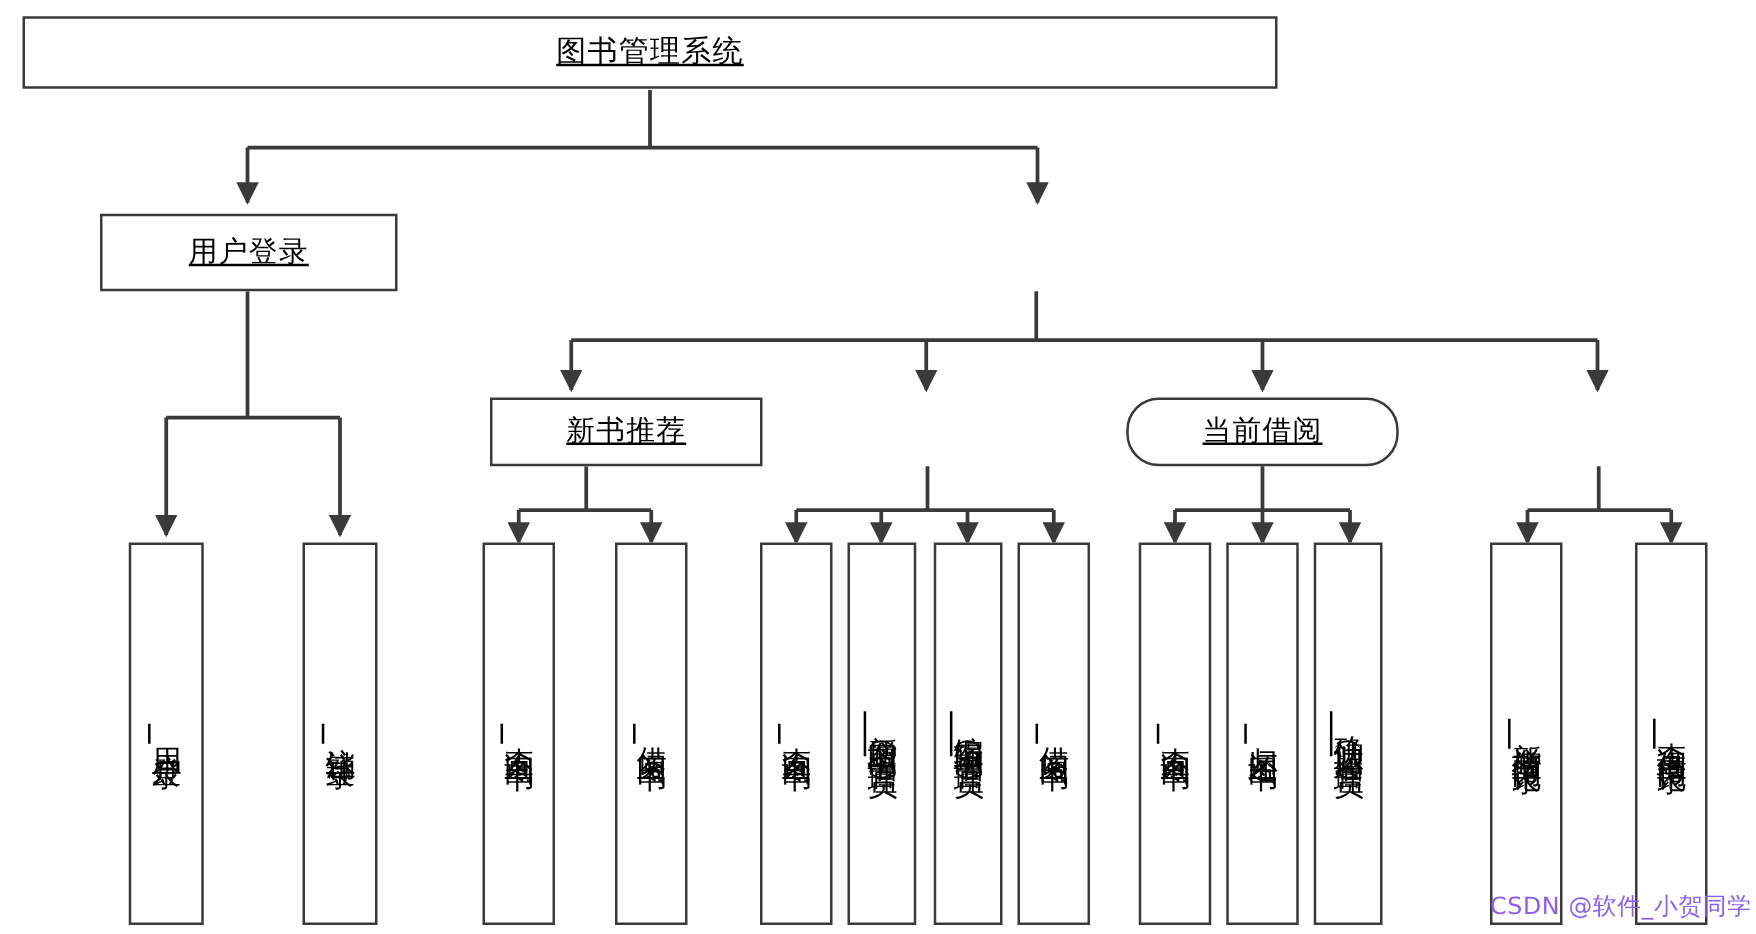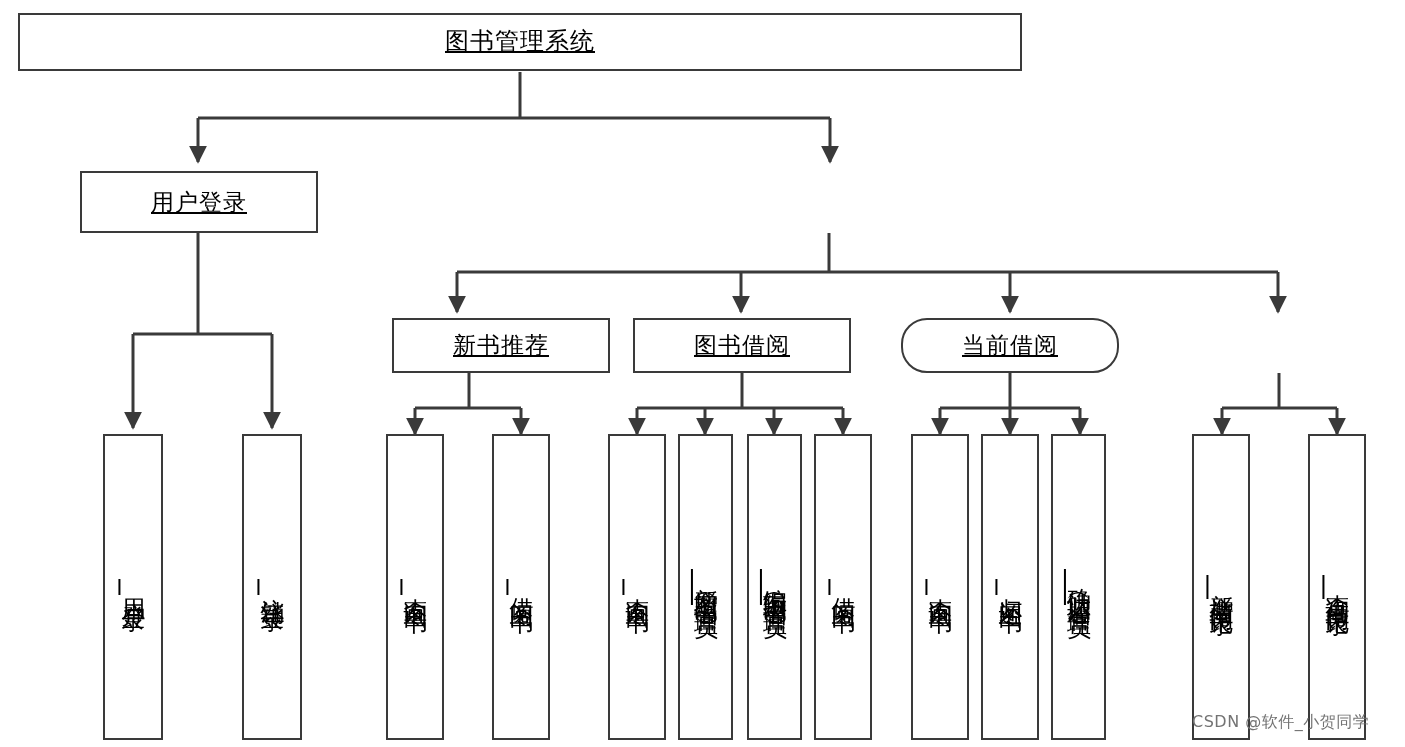--- a/index.html
+++ b/index.html
@@ -60,22 +60,22 @@
     writing-mode: vertical-rl;
     text-orientation: upright;
     font-size: 24px;
     line-height: 1.12;
     letter-spacing: 4px;
     white-space: nowrap;
     max-height: 250px;
   }
   .watermark {
     position: absolute;
-    font-size: 16px;
-    color: #737373;
+    font-size: 19px;
+    color: #8b5cf6;
     white-space: nowrap;
     letter-spacing: 0.5px;
     pointer-events: none;
   }
 </style>
 </head>
 <body>
 
 <div id="diagram">
 
@@ -133,23 +133,20 @@
     <span class="label">图书管理系统</span>
   </div>
 
   <div class="node h-node" style="left:80px; top:171px; width:238px; height:62px;">
     <span class="label">用户登录</span>
   </div>
 
   <div class="node h-node" style="left:360px; top:318px; width:218px; height:55px;margin-left:32px;">
     <span class="label">新书推荐</span>
   </div>
-  <div class="node h-node" style="left:633px; top:318px; width:218px; height:55px;">
-    <span class="label">图书借阅</span>
-  </div>
   <div class="node h-node" style="left:901px; top:318px; width:218px; height:55px;border-radius:26px;">
     <span class="label">当前借阅</span>
   </div>
 
   <div class="node v-node" style="left:103px; top:434px; width:60px; height:306px;">
     <span class="label">用户登录</span>
   </div>
   <div class="node v-node" style="left:242px; top:434px; width:60px; height:306px;">
     <span class="label">注销登录</span>
   </div>

